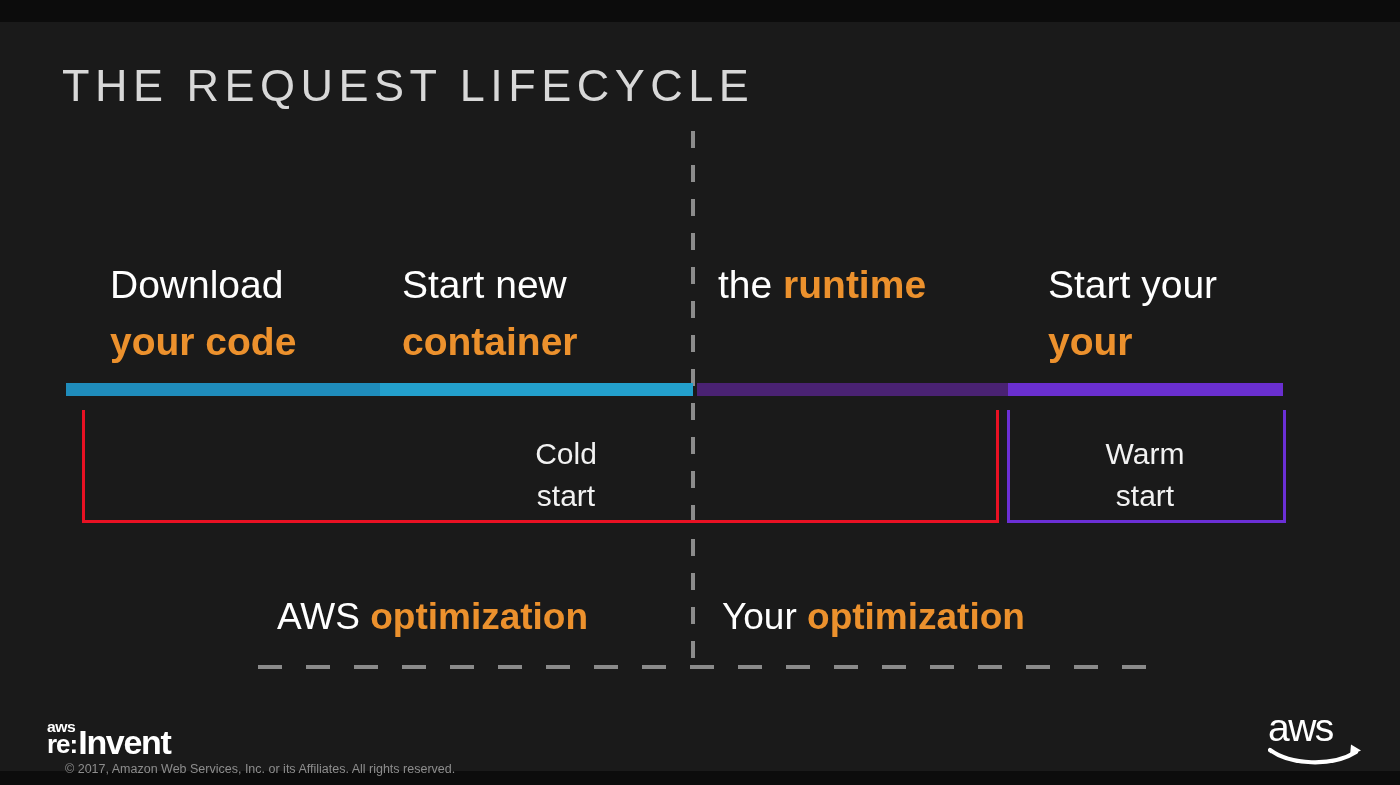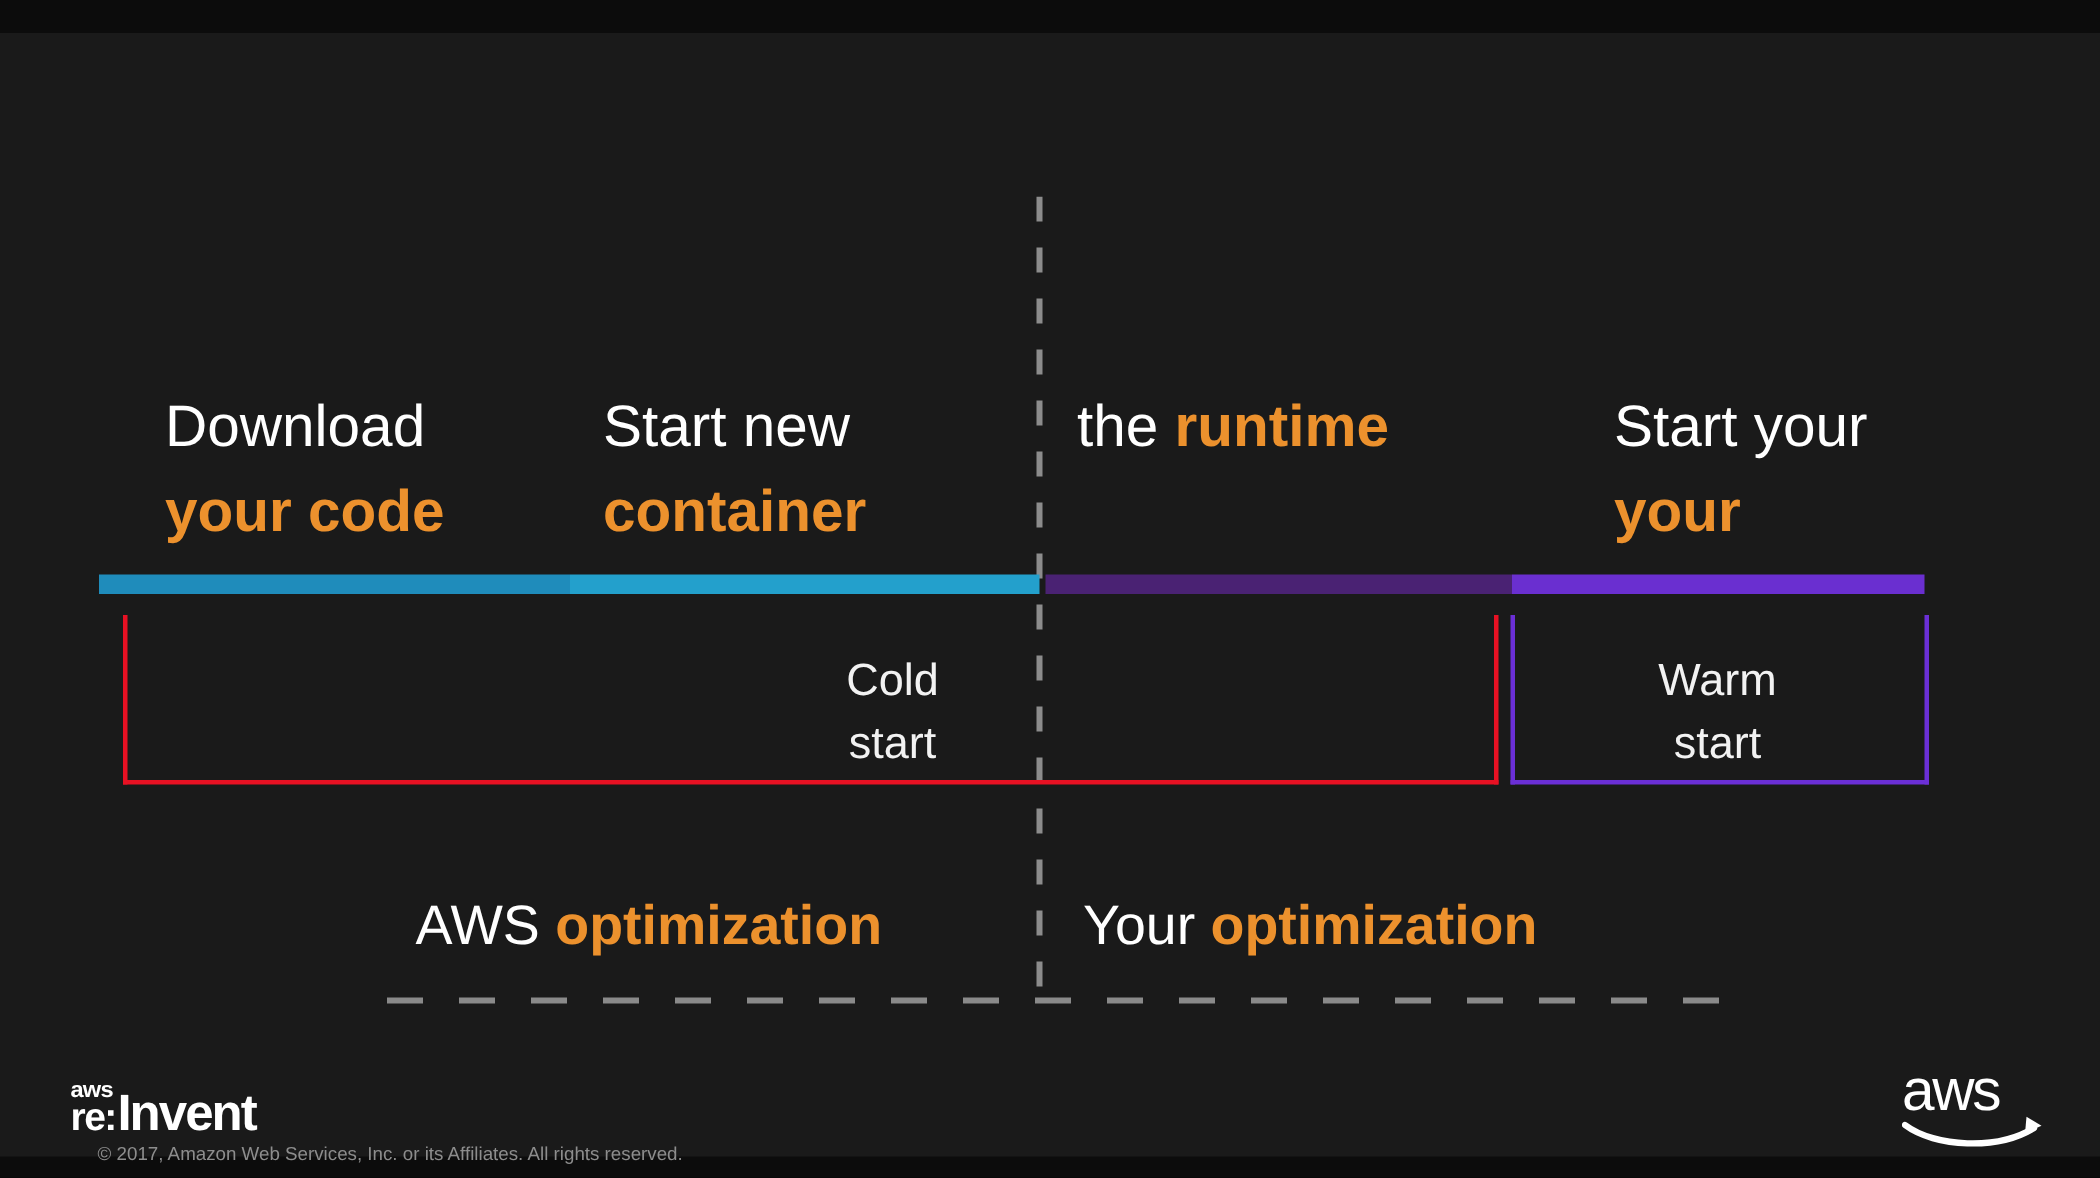--- a/index.html
+++ b/index.html
@@ -63,21 +63,21 @@
     font-weight: 400;
     white-space: nowrap;
   }
   .phase-label .hl {
     color: #ec912d;
     font-weight: 700;
   }
   .phase-1 { left: 110px; }
   .phase-2 { left: 402px; }
   .phase-3 { left: 718px; }
-  .phase-4 { left: 1048px; margin-left: 28px; }
+  .phase-4 { left: 1048px; }
 
   
   .timeline {
     position: absolute;
     left: 66px;
     top: 383px;
     height: 13px;
     width: 1217px;
   }
   .seg {
@@ -111,21 +111,21 @@
   }
   .bracket-text {
     position: absolute;
     font-size: 30px;
     line-height: 42px;
     color: #f2f2f2;
     text-align: center;
     white-space: nowrap;
   }
   .cold-text {
-    left: 500px;
+    left: 471px;
     top: 433px;
     width: 190px;
   }
   .warm-text {
     left: 1050px;
     top: 433px;
     width: 190px;
   }
 
   
@@ -224,20 +224,21 @@
   }
 </style>
 </head>
 <body>
 
 <div id="slide" style="background: rgb(26, 26, 26);">
 
   <div class="edge-strip edge-top"></div>
   <div class="edge-strip edge-bottom"></div>
 
+  <div class="slide-title">THE REQUEST LIFECYCLE</div>
 
   <div class="divider-vertical"></div>
 
   <div class="phase-label phase-1">
     <div>Download</div>
     <div><span></span><span class="hl">your code</span></div>
   </div>
 
   <div class="phase-label phase-2">
     <div>Start new</div>

